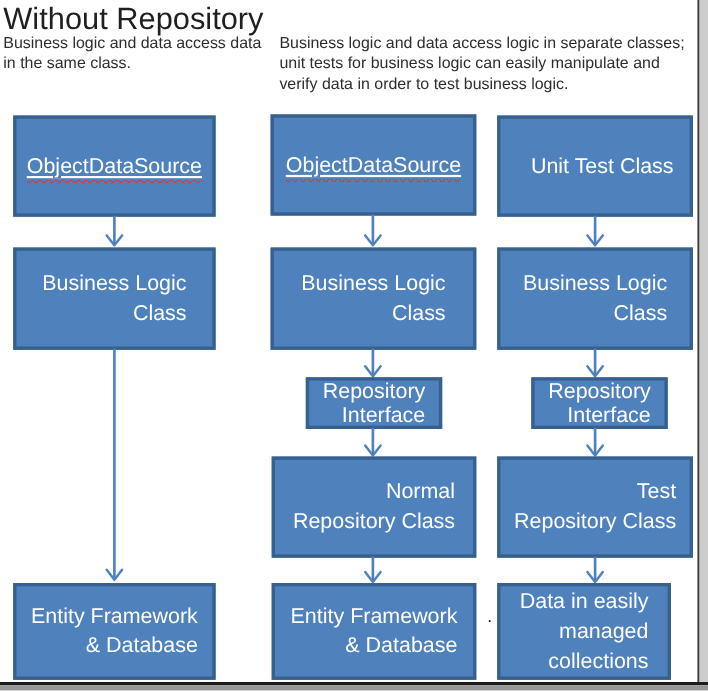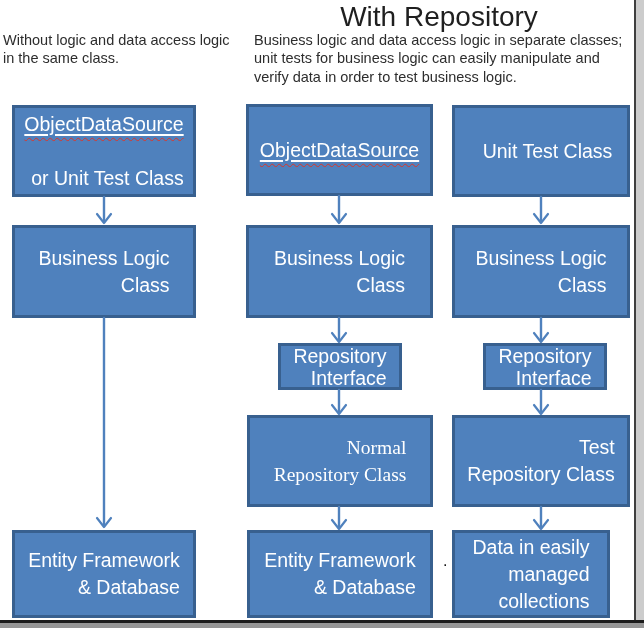--- a/index.html
+++ b/index.html
@@ -92,31 +92,30 @@
     color: #111111;
     font-size: 16px;
     line-height: 16px;
   }
 </style>
 </head>
 <body>
 
 <div class="stage">
 
-  <div class="title title-right">With Repository</div>
-  <div class="desc desc-left">Without logic and data access logic
+  <div class="title title-left">Without Repository</div>
+  <div class="desc desc-left">Business logic and data access data
 in the same class.</div>
   <div class="desc desc-right">Business logic and data access logic in separate classes;
 unit tests for business logic can easily manipulate and
 verify data in order to test business logic.</div>
 
   <div class="box" style="left:12px; top:105px; width:184px; height:92px;">
     <div class="box-label">
       <span class="spell"><span class="uline">ObjectDataSource</span></span>
-      <span class="plainline">or Unit Test Class</span>
     </div>
   </div>
 
   <svg class="arrow" style="left:93px; top:197px;" width="22" height="28" viewBox="0 0 22 28">
     <line x1="11" y1="0" x2="11" y2="25"></line>
       <polyline points="4,17 11,26 18,17"></polyline>
   </svg>
 
   <div class="box" style="left:12px; top:225px; width:184px; height:93px;">
     <div class="box-label">Business Logic
@@ -157,21 +156,21 @@
   <div class="box box-small" style="left:278px; top:343px; width:124px; height:47px;">
     <div class="box-label">Repository
 Interface</div>
   </div>
 
   <svg class="arrow" style="left:328px; top:390px;" width="22" height="26" viewBox="0 0 22 26">
     <line x1="11" y1="0" x2="11" y2="23"></line>
       <polyline points="4,15 11,24 18,15"></polyline>
   </svg>
 
-  <div class="box" style="left:247px; top:415px; width:186px; height:92px;font-family:Liberation Serif, serif;">
+  <div class="box" style="left:247px; top:415px; width:186px; height:92px;">
     <div class="box-label">Normal
 Repository Class</div>
   </div>
 
   <svg class="arrow" style="left:328px; top:507px;" width="22" height="24" viewBox="0 0 22 24">
     <line x1="11" y1="0" x2="11" y2="21"></line>
       <polyline points="4,13 11,22 18,13"></polyline>
   </svg>
 
   <div class="box" style="left:247px; top:530px; width:186px; height:88px;">

